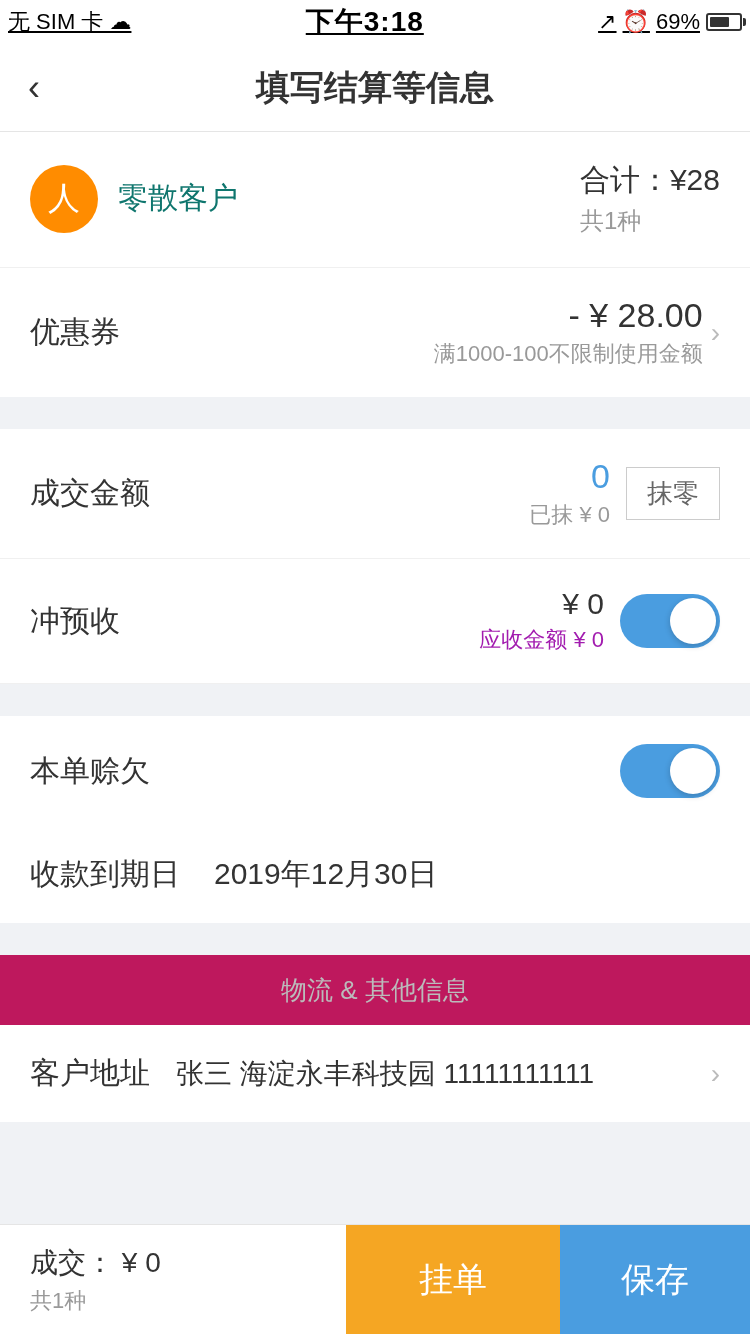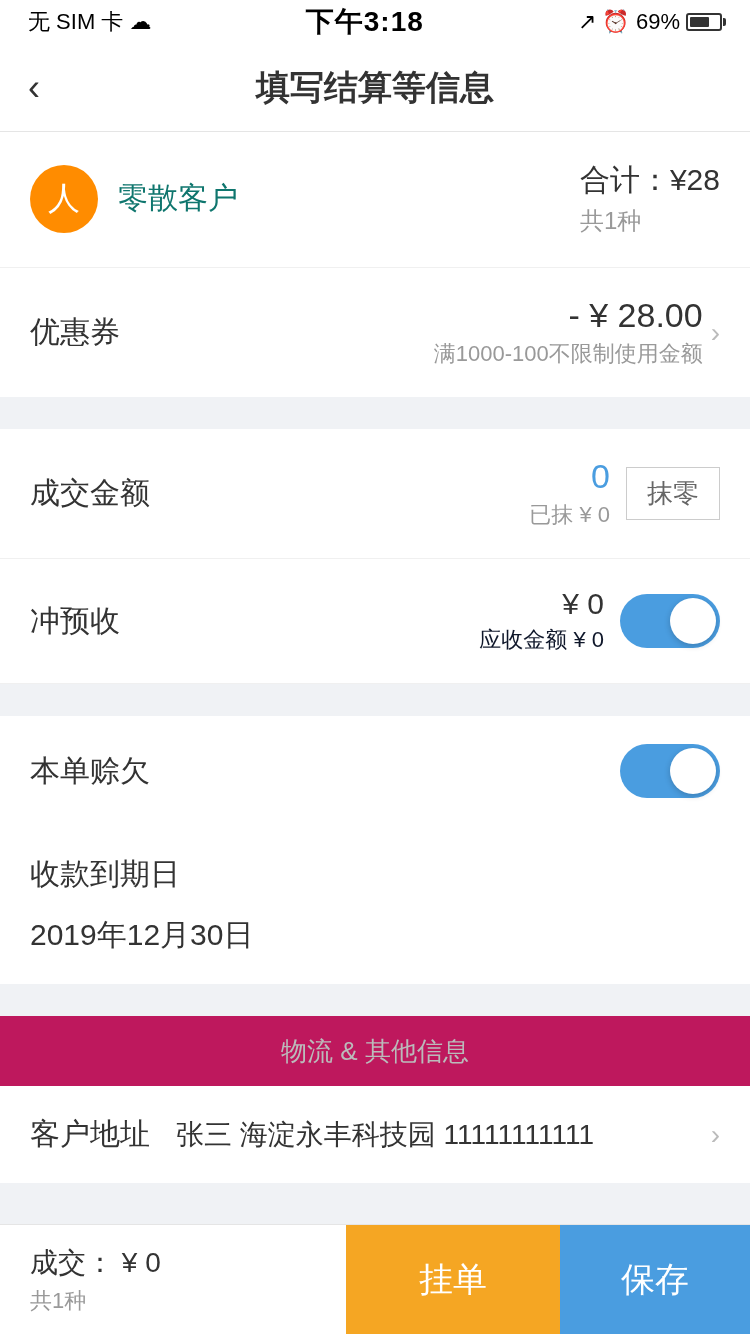--- a/index.html
+++ b/index.html
@@ -14,23 +14,24 @@
     }
 
     
     .status-bar {
       width: 100%;
       height: 44px;
       background: #fff;
       display: flex;
       align-items: center;
       justify-content: space-between;
-      padding: 0 28px;
+      padding: 0 8px;
       font-size: 24px;
       font-weight: 500;
+      text-decoration: underline;
     }
     .status-left { display: flex; align-items: center; gap: 8px; font-size: 22px; }
     .status-center { font-size: 28px; font-weight: 600; letter-spacing: 1px; }
     .status-right { display: flex; align-items: center; gap: 6px; font-size: 22px; }
     .battery-icon {
       width: 36px; height: 18px; border: 2px solid #333; border-radius: 3px;
       position: relative; display: inline-flex; align-items: center; padding: 2px;
     }
     .battery-icon::after {
       content: ''; position: absolute; right: -6px; top: 50%; transform: translateY(-50%);
@@ -142,21 +143,21 @@
       padding: 8px 20px;
       font-size: 26px;
       color: #666;
       background: #fff;
       cursor: pointer;
     }
     .already-text { font-size: 22px; color: #999; margin-top: 4px; text-align: left; }
 
     .amount-col { text-align: right; }
     .amount-main { font-size: 30px; color: #333; }
-    .amount-sub { font-size: 22px; color: #0f172a; margin-top: 4px; }
+    .amount-sub { font-size: 22px; color: #a21caf; margin-top: 4px; }
 
     
     .toggle-switch {
       width: 100px;
       height: 54px;
       background: #4a9de0;
       border-radius: 27px;
       position: relative;
       cursor: pointer;
       flex-shrink: 0;
@@ -236,22 +237,22 @@
       color: #fff;
       font-weight: 500;
       cursor: pointer;
     }
 
     
     .due-date-row {
       background: #fff;
       padding: 28px 30px;
       display: flex;
-      gap: 20px;
-      flex-direction: column;
+      align-items: center;
+      gap: 34px;
     }
     .due-date-label { font-size: 30px; color: #333; }
     .due-date-value { font-size: 30px; color: #333; }
 
     
     .arrears-row {
       background: #fff;
       padding: 28px 30px;
       display: flex;
       align-items: center;

